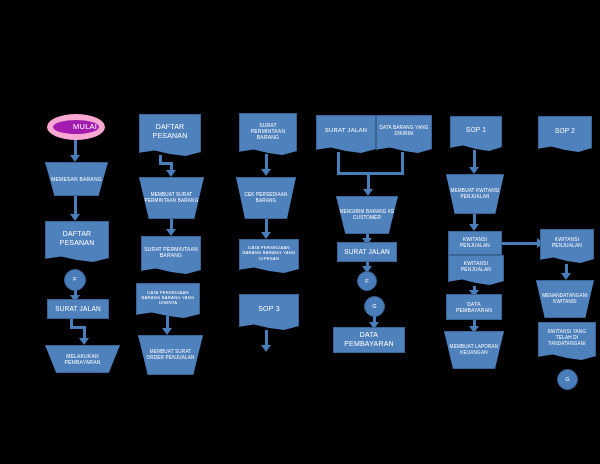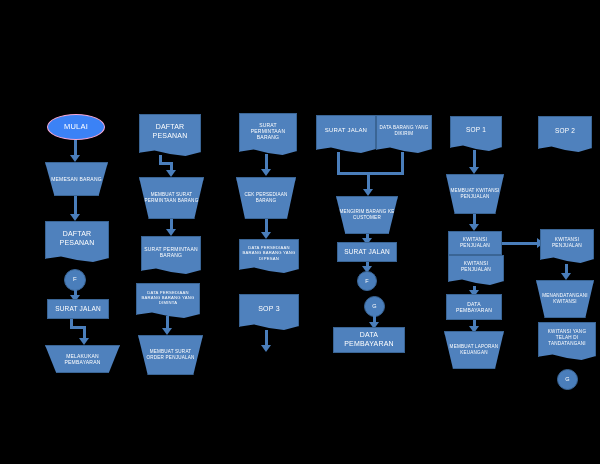--- a/index.html
+++ b/index.html
@@ -6,21 +6,21 @@
   #canvas{
     position:relative;width:600px;height:464px;background:#000;
     font-family:"Liberation Sans",sans-serif;overflow:hidden;
   }
   .node{position:absolute;box-sizing:border-box;display:flex;align-items:center;
         justify-content:center;text-align:center;color:#ffffff;line-height:1.25;
         letter-spacing:.2px;}
   .node .lbl{display:block;width:100%;padding:0 2px;}
 
   
-  .terminator{background:#3b82f6;border:1px solid #f9a8d4;border-radius:50%;}
+  .terminator{background:#a21caf;border:6px solid #f9a8d4;border-radius:50%;text-align:right;}
   .process{background:#4f81bd;border:1px solid #3a6595;}
   .connector{background:#4a7ebb;border:1px solid #3a6595;border-radius:50%;}
   .manualop{background:#4f81bd;border:1px solid #3a6595;
       clip-path:polygon(0% 0%,100% 0%,85% 100%,15% 100%);}
   .document{background:#4f81bd;border:1px solid #3a6595;border-bottom:none;
       position:absolute;}
   .document .wave{position:absolute;left:-1px;right:-1px;bottom:-8px;height:10px;
       background:#4f81bd;border:1px solid #3a6595;border-top:none;
       clip-path:polygon(0% 0%,100% 0%,100% 55%,75% 92%,50% 72%,25% 40%,0% 62%);}
 

